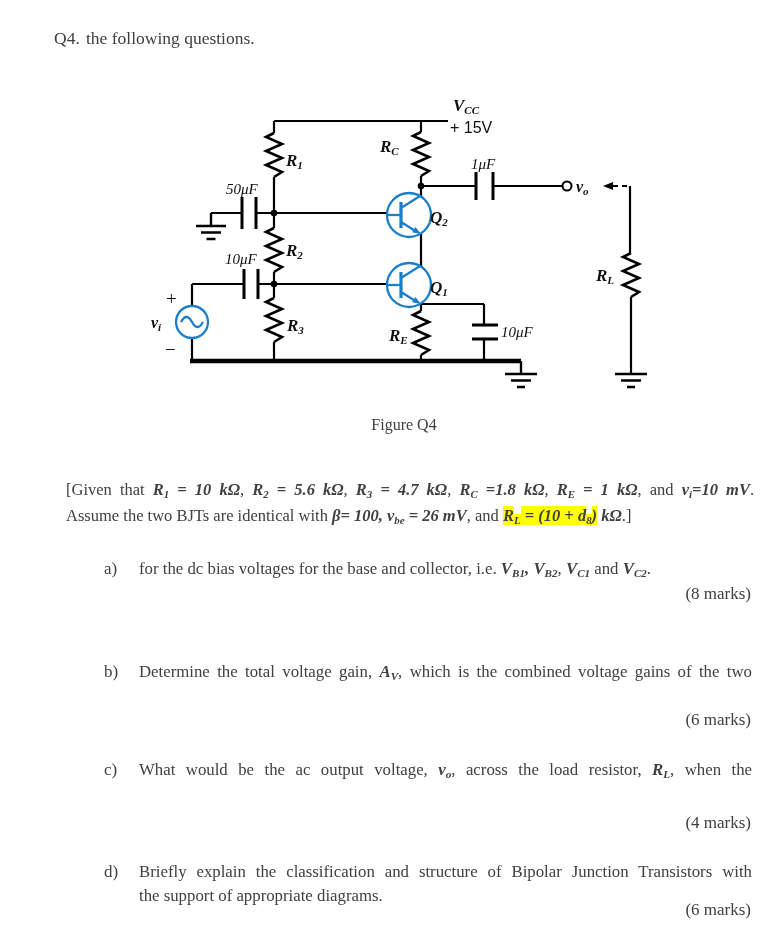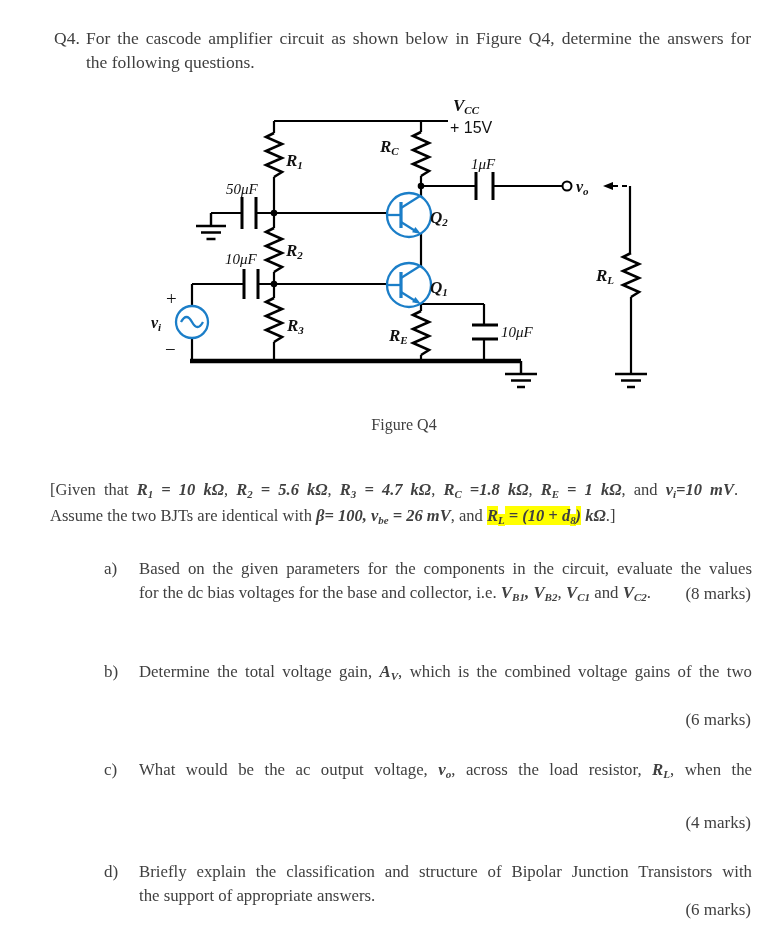--- a/index.html
+++ b/index.html
@@ -6,21 +6,21 @@
   .page{position:relative;width:768px;height:951px;background:#ffffff;overflow:hidden;
         font-family:"Liberation Serif", serif;color:#404040;margin-left:24px;}
   .abs{position:absolute;}
   
   .qnum{position:absolute;left:30px;top:26px;font-size:17.5px;line-height:24px;}
   .title-lines{position:absolute;left:62px;top:26px;width:665px;font-size:17.5px;line-height:24px;}
   .jline{text-align:justify;text-align-last:justify;}
   
   .fig-caption{position:absolute;left:280px;top:416px;width:200px;text-align:center;font-size:16px;}
   
-  .given{position:absolute;left:26px;top:479px;width:688px;font-size:16.5px;line-height:22px;}
+  .given{position:absolute;left:42px;top:479px;width:688px;font-size:16.5px;line-height:22px;}
   
   .qblock{position:absolute;left:0;top:0;width:780px;}
   .qlabel{position:absolute;left:80px;font-size:17px;line-height:24px;}
   .qtext{position:absolute;left:115px;width:613px;font-size:16.8px;line-height:24px;}
   .marks{position:absolute;left:115px;width:612px;text-align:right;font-size:17px;}
   
   .seg-r{}
   .seg-bi{font-weight:bold;font-style:italic;}
   .seg-bisub{font-weight:bold;font-style:italic;font-size:0.66em;vertical-align:-0.28em;}
   .seg-hl{font-weight:bold;font-style:italic;background:#ffff00;}
@@ -33,21 +33,20 @@
   .pm{font-family:"Liberation Serif",serif;font-size:19px;fill:#111;}
   .vilbl{font-family:"Liberation Serif",serif;font-size:16px;font-weight:bold;font-style:italic;fill:#111;}
 </style>
 </head>
 <body>
 
 <div class="page">
 
   <div class="qnum">Q4.</div>
   <div class="title-lines">
-    <div class="jline">For the cascode amplifier circuit as shown below in Figure Q4, determine the answers for</div>
     <div>the following questions.</div>
   </div>
 
   <svg class="abs" style="left:0;top:0;" width="780" height="460" viewBox="0 0 780 460">
 
     <g stroke="#000" stroke-width="2.2" fill="none">
       <path d="M250,121 H424"></path>
       <path d="M250,121 V133 M250,177 V228 M250,272 V298 M250,342 V361"></path>
       <path d="M397,121 V132 M397,176 V196"></path>
       <path d="M397,234 V267"></path>
@@ -137,21 +136,20 @@
   <div class="fig-caption">Figure Q4</div>
 
   <div class="given">
     <div class="jline"><span class="seg-r">[Given that </span><span class="seg-bi">R</span><span class="seg-bisub">1</span><span class="seg-bi"> = 10 kΩ</span><span class="seg-r">, </span><span class="seg-bi">R</span><span class="seg-bisub">2</span><span class="seg-bi"> = 5.6 kΩ</span><span class="seg-r">, </span><span class="seg-bi">R</span><span class="seg-bisub">3</span><span class="seg-bi"> = 4.7 kΩ</span><span class="seg-r">, </span><span class="seg-bi">R</span><span class="seg-bisub">C</span><span class="seg-bi"> =1.8 kΩ</span><span class="seg-r">, </span><span class="seg-bi">R</span><span class="seg-bisub">E</span><span class="seg-bi"> = 1 kΩ</span><span class="seg-r">, and </span><span class="seg-bi">v</span><span class="seg-bisub">i</span><span class="seg-bi">=10 mV</span><span class="seg-r">.</span></div>
     <div><span class="seg-r">Assume the two BJTs are identical with </span><span class="seg-bi">β</span><span class="seg-bi">= 100, </span><span class="seg-bi">v</span><span class="seg-bisub">be</span><span class="seg-bi"> = 26 mV</span><span class="seg-r">, and </span><span class="seg-hl">R</span><span class="seg-hlsub">L</span><span class="seg-hl"> = (10 + d</span><span class="seg-hlsub">8</span><span class="seg-hl">)</span><span class="seg-r"> </span><span class="seg-bi">kΩ</span><span class="seg-r">.]</span></div>
   </div>
 
   <div class="qblock">
     <div class="qlabel" style="top:557px">a)</div>
     <div class="qtext" style="top:557px">
-      <div class="jline"><span class="seg-r">Based on the given parameters for the components in the circuit, evaluate the values</span></div>
       <div><span class="seg-r">for the dc bias voltages for the base and collector, i.e. </span><span class="seg-bi">V</span><span class="seg-bisub">B1</span><span class="seg-bi">, </span><span class="seg-bi">V</span><span class="seg-bisub">B2</span><span class="seg-r">, </span><span class="seg-bi">V</span><span class="seg-bisub">C1</span><span class="seg-r"> and </span><span class="seg-bi">V</span><span class="seg-bisub">C2</span><span class="seg-r">.</span></div>
     </div>
     <div class="marks" style="top:584px">(8 marks)</div>
   </div>
 
   <div class="qblock">
     <div class="qlabel" style="top:660px">b)</div>
     <div class="qtext" style="top:660px">
       <div class="jline"><span class="seg-r">Determine the total voltage gain, </span><span class="seg-bi">A</span><span class="seg-bisub">V</span><span class="seg-r">, which is the combined voltage gains of the two</span></div>
     </div>
@@ -163,18 +161,18 @@
     <div class="qtext" style="top:758px">
       <div class="jline"><span class="seg-r">What would be the ac output voltage, </span><span class="seg-bi">v</span><span class="seg-bisub">o</span><span class="seg-r">, across the load resistor, </span><span class="seg-bi">R</span><span class="seg-bisub">L</span><span class="seg-r">, when the</span></div>
     </div>
     <div class="marks" style="top:813px">(4 marks)</div>
   </div>
 
   <div class="qblock">
     <div class="qlabel" style="top:860px">d)</div>
     <div class="qtext" style="top:860px">
       <div class="jline"><span class="seg-r">Briefly explain the classification and structure of Bipolar Junction Transistors with</span></div>
-      <div><span class="seg-r">the support of appropriate answers.</span></div>
+      <div><span class="seg-r">the support of appropriate diagrams.</span></div>
     </div>
     <div class="marks" style="top:900px">(6 marks)</div>
   </div>
 
 </div>
 
 </body></html>

